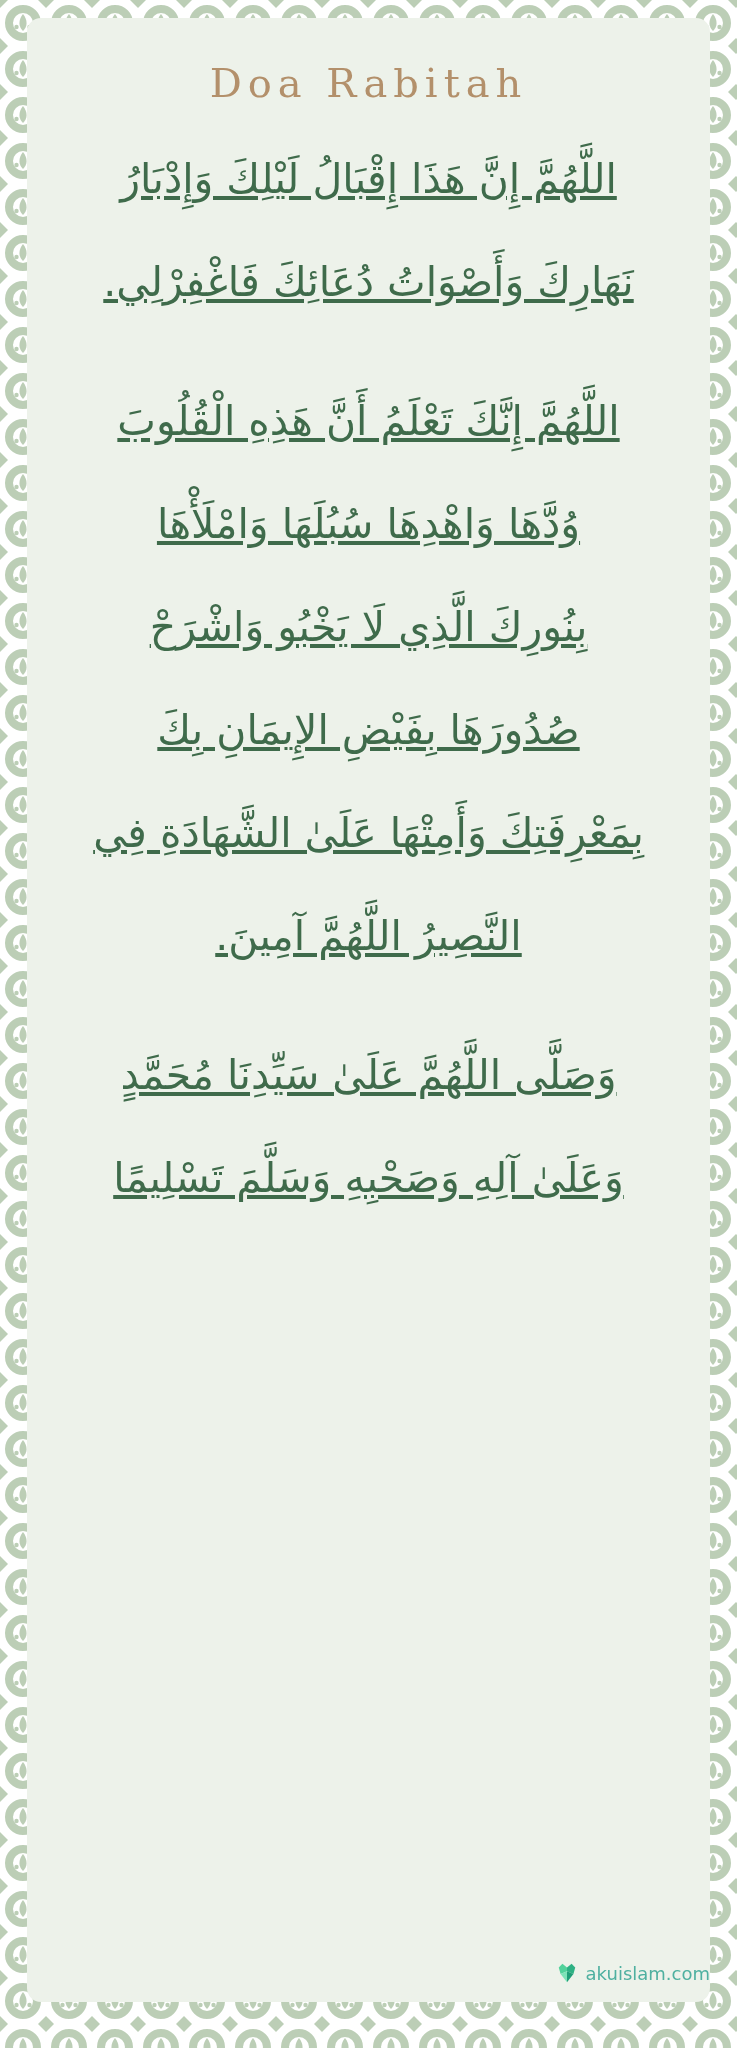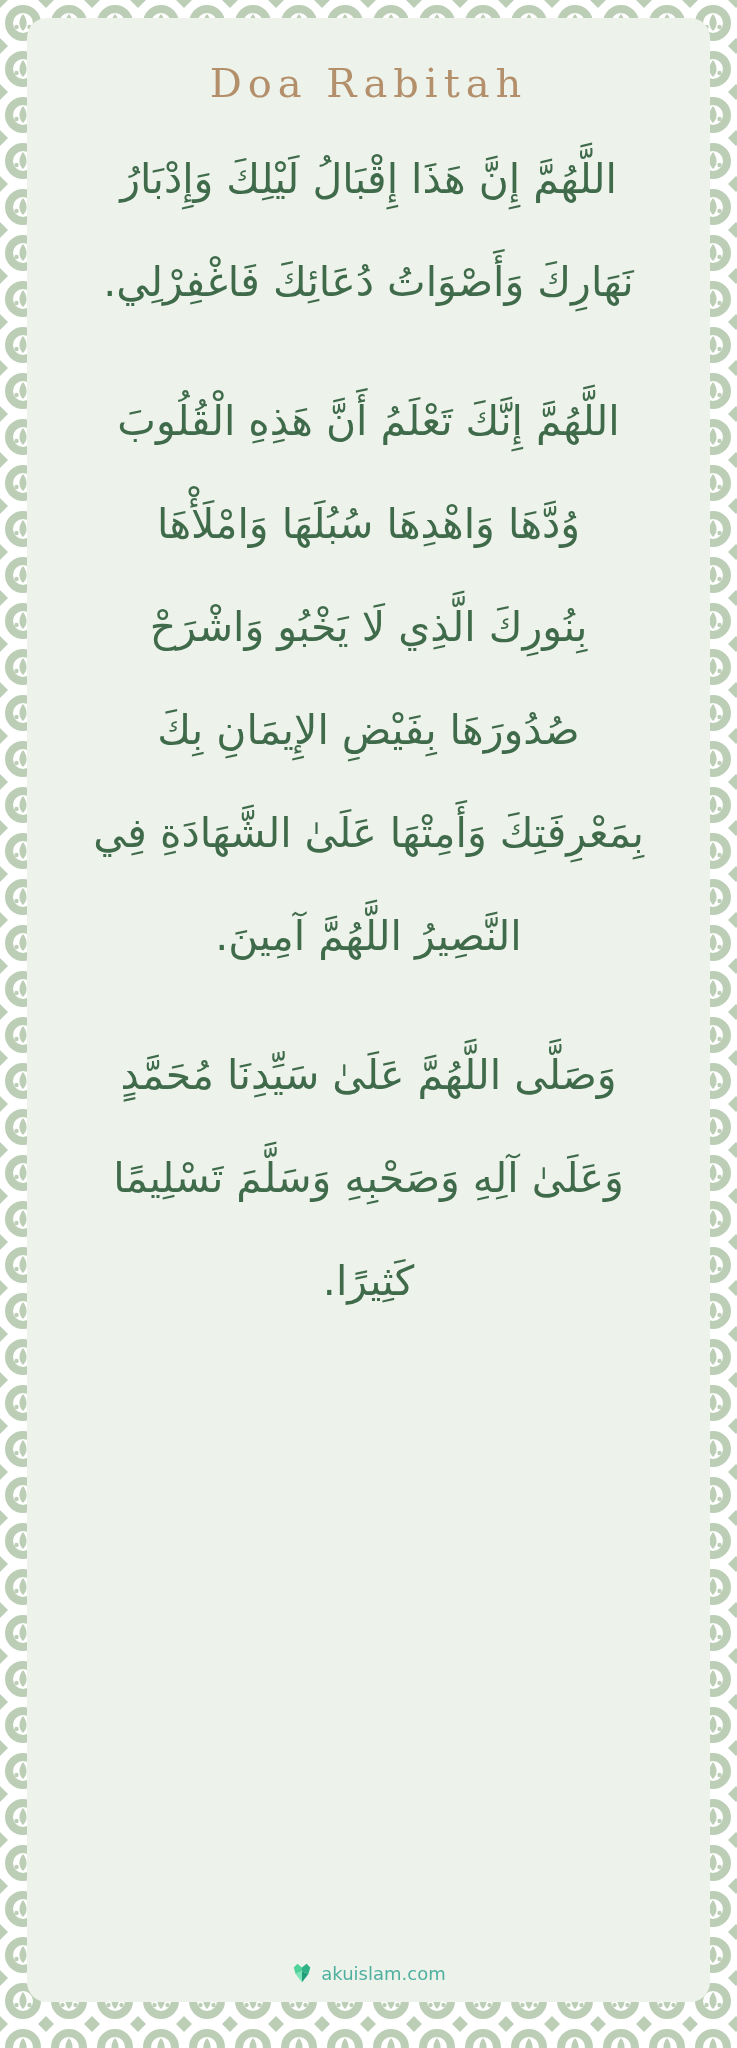--- a/index.html
+++ b/index.html
@@ -21,21 +21,21 @@
     height: 2048px;
     display: block;
   }
   .panel {
     position: absolute;
     top: 18px;
     left: 27px;
     right: 27px;
     bottom: 46px;
     background: var(--panel-bg, #edf2ea);
-    border-radius: 20px;
+    border-radius: 14px;
     display: flex;
     flex-direction: column;
     align-items: stretch;
   }
   .title {
     margin: 42px 0 0 0;
     text-align: center;
     font-family: "DejaVu Serif", serif;
     font-weight: 500;
     font-size: 40px;
@@ -45,32 +45,33 @@
   .prayer {
     flex: 1;
     direction: rtl;
     text-align: center;
     color: var(--text-green, #3f6b4b);
     font-size: 41px;
     padding: 22px 18px 0 18px;
   }
   .para {
     margin-bottom: 36px;
+    text-decoration: underline;
   }
   .para:last-child {
     margin-bottom: 0;
   }
   .line {
     line-height: 103px;
     white-space: nowrap;
   }
   .footer {
     display: flex;
     align-items: center;
-    justify-content: center;
+    justify-content: flex-end;
     gap: 8px;
     padding-bottom: 18px;
   }
   .footer .logo-icon {
     display: inline-flex;
     width: 22px;
     height: 22px;
   }
   .footer .site {
     font-size: 18px;
@@ -112,21 +113,20 @@
           <div class="line">اللَّهُمَّ إِنَّكَ تَعْلَمُ أَنَّ هَذِهِ الْقُلُوبَ</div>
           <div class="line">وُدَّهَا وَاهْدِهَا سُبُلَهَا وَامْلَأْهَا</div>
           <div class="line">بِنُورِكَ الَّذِي لَا يَخْبُو وَاشْرَحْ</div>
           <div class="line">صُدُورَهَا بِفَيْضِ الإِيمَانِ بِكَ</div>
           <div class="line">بِمَعْرِفَتِكَ وَأَمِتْهَا عَلَىٰ الشَّهَادَةِ فِي</div>
           <div class="line">النَّصِيرُ اللَّهُمَّ آمِينَ.</div>
         </div>
         <div class="para">
           <div class="line">وَصَلَّى اللَّهُمَّ عَلَىٰ سَيِّدِنَا مُحَمَّدٍ</div>
           <div class="line">وَعَلَىٰ آلِهِ وَصَحْبِهِ وَسَلَّمَ تَسْلِيمًا</div>
-          <div class="line">كَثِيرًا.</div>
         </div>
       </div>
 
     <div class="footer">
       <span class="logo-icon">
         <svg width="22" height="22" viewBox="0 0 24 24" xmlns="http://www.w3.org/2000/svg">
           <polygon points="12,6 7,2 3,6 5,13 12,10" fill="#52d29b"></polygon>
           <polygon points="12,6 17,2 21,6 19,13 12,10" fill="#2eb184"></polygon>
           <polygon points="5,13 12,22 12,10" fill="#7ee3b8"></polygon>
           <polygon points="19,13 12,22 12,10" fill="#1f9e77"></polygon>

